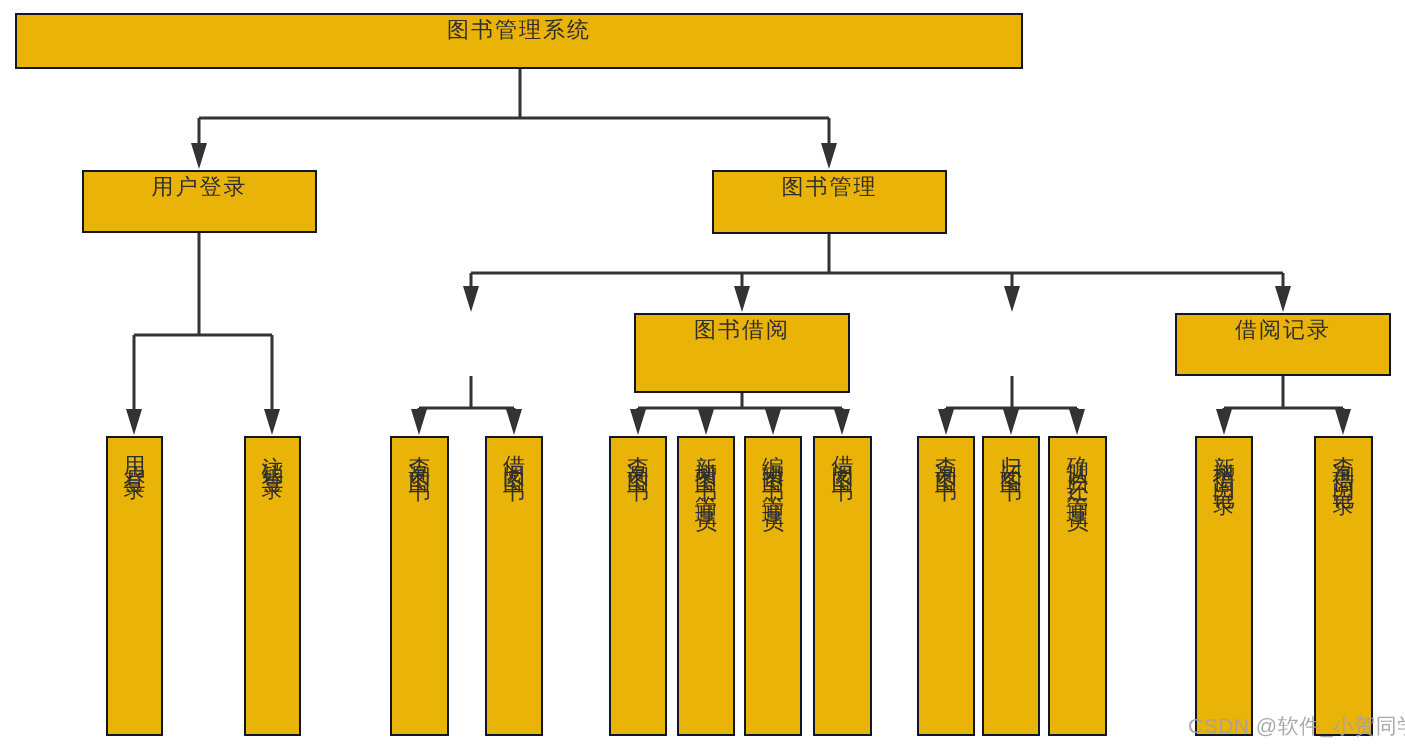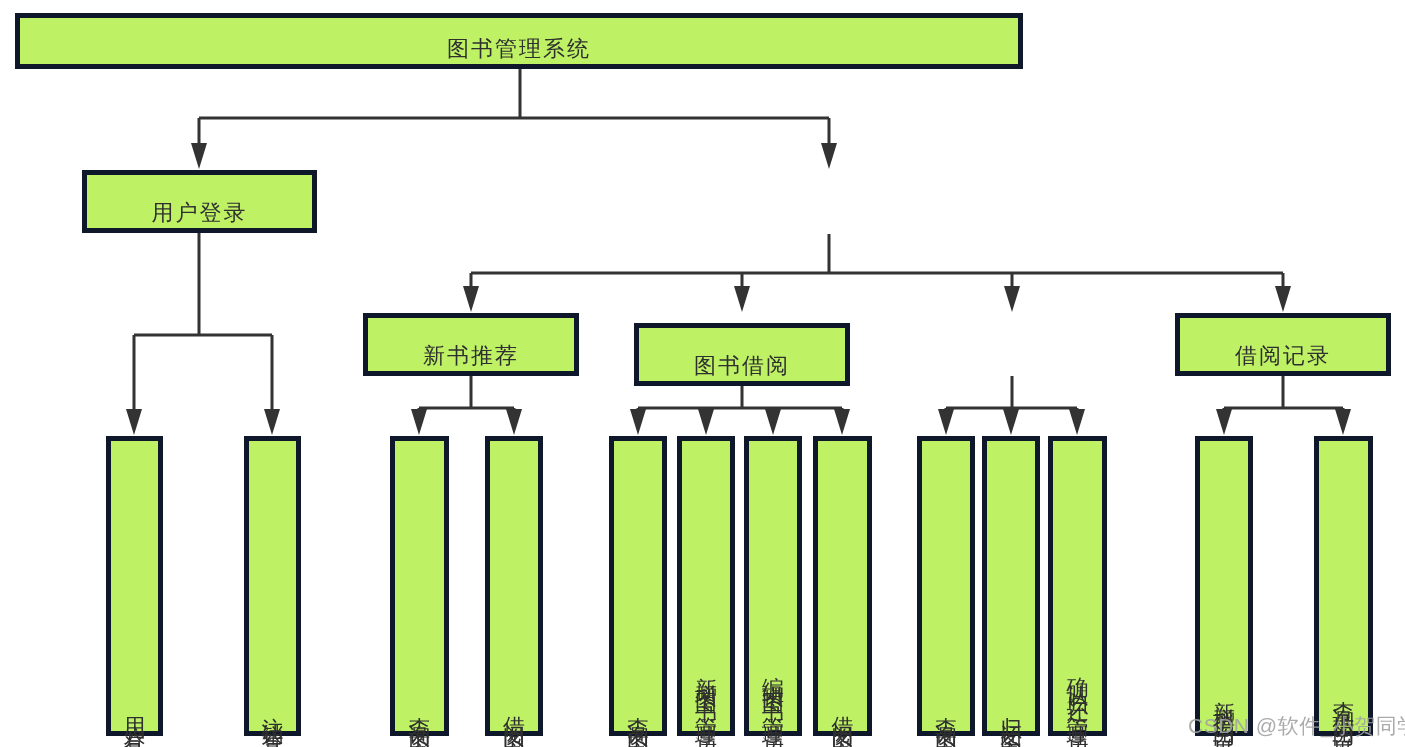--- a/index.html
+++ b/index.html
@@ -17,24 +17,24 @@
   }
   #connectors {
     position: absolute;
     left: 0;
     top: 0;
     z-index: 1;
   }
   .box {
     position: absolute;
     box-sizing: border-box;
-    border: 5px solid #0f172a;
-    background: #bef264;
+    border: 2px solid #0f172a;
+    background: #eab308;
     display: flex;
-    align-items: flex-end;
+    align-items: flex-start;
     justify-content: center;
     color: #2f2f2f;
     z-index: 2;
   }
   .hbox {
     font-size: 22px;
     letter-spacing: 2px;
     white-space: nowrap;
   }
   .vbox {
@@ -46,21 +46,21 @@
     font-size: 22px;
     letter-spacing: 8px;
     line-height: 1;
     white-space: nowrap;
   }
   
   #n-root  { left: 15px;   top: 13px;  width: 1008px; height: 56px; }
   #n-login { left: 82px;   top: 170px; width: 235px;  height: 63px; }
   #n-mgmt  { left: 712px;  top: 170px; width: 235px;  height: 64px; }
   #n-s0 { left: 363px;  top: 313px; width: 216px; height: 63px; }
-  #n-s1 { left: 634px;  top: 323px; width: 216px; height: 63px; }
+  #n-s1 { left: 634px;  top: 313px; width: 216px; height: 80px; }
   #n-s2 { left: 904px;  top: 313px; width: 216px; height: 63px; }
   #n-s3 { left: 1175px; top: 313px; width: 216px; height: 63px; }
   #n-l0  { left: 106px;  width: 57px; }
   #n-l1  { left: 244px;  width: 57px; }
   #n-l2  { left: 390px;  width: 59px; }
   #n-l3  { left: 485px;  width: 58px; }
   #n-l4  { left: 609px;  width: 58px; }
   #n-l5  { left: 677px;  width: 58px; }
   #n-l6  { left: 744px;  width: 58px; }
   #n-l7  { left: 813px;  width: 59px; }
@@ -105,24 +105,24 @@
              M1335 409 L1351 409 L1343 435 Z"></path>
   </svg>
 
   <div class="box hbox" id="n-root">
     <span>图书管理系统</span>
   </div>
 
   <div class="box hbox" id="n-login">
     <span>用户登录</span>
   </div>
+  <div class="box hbox" id="n-mgmt">
+    <span>图书管理</span>
+  </div>
 
-  <div class="box hbox" id="n-s0">
-    <span>新书推荐</span>
-  </div>
   <div class="box hbox" id="n-s1">
     <span>图书借阅</span>
   </div>
   <div class="box hbox" id="n-s3">
     <span>借阅记录</span>
   </div>
 
   <div class="box vbox" id="n-l0">
     <span class="vlabel">用户登录</span>
   </div>

